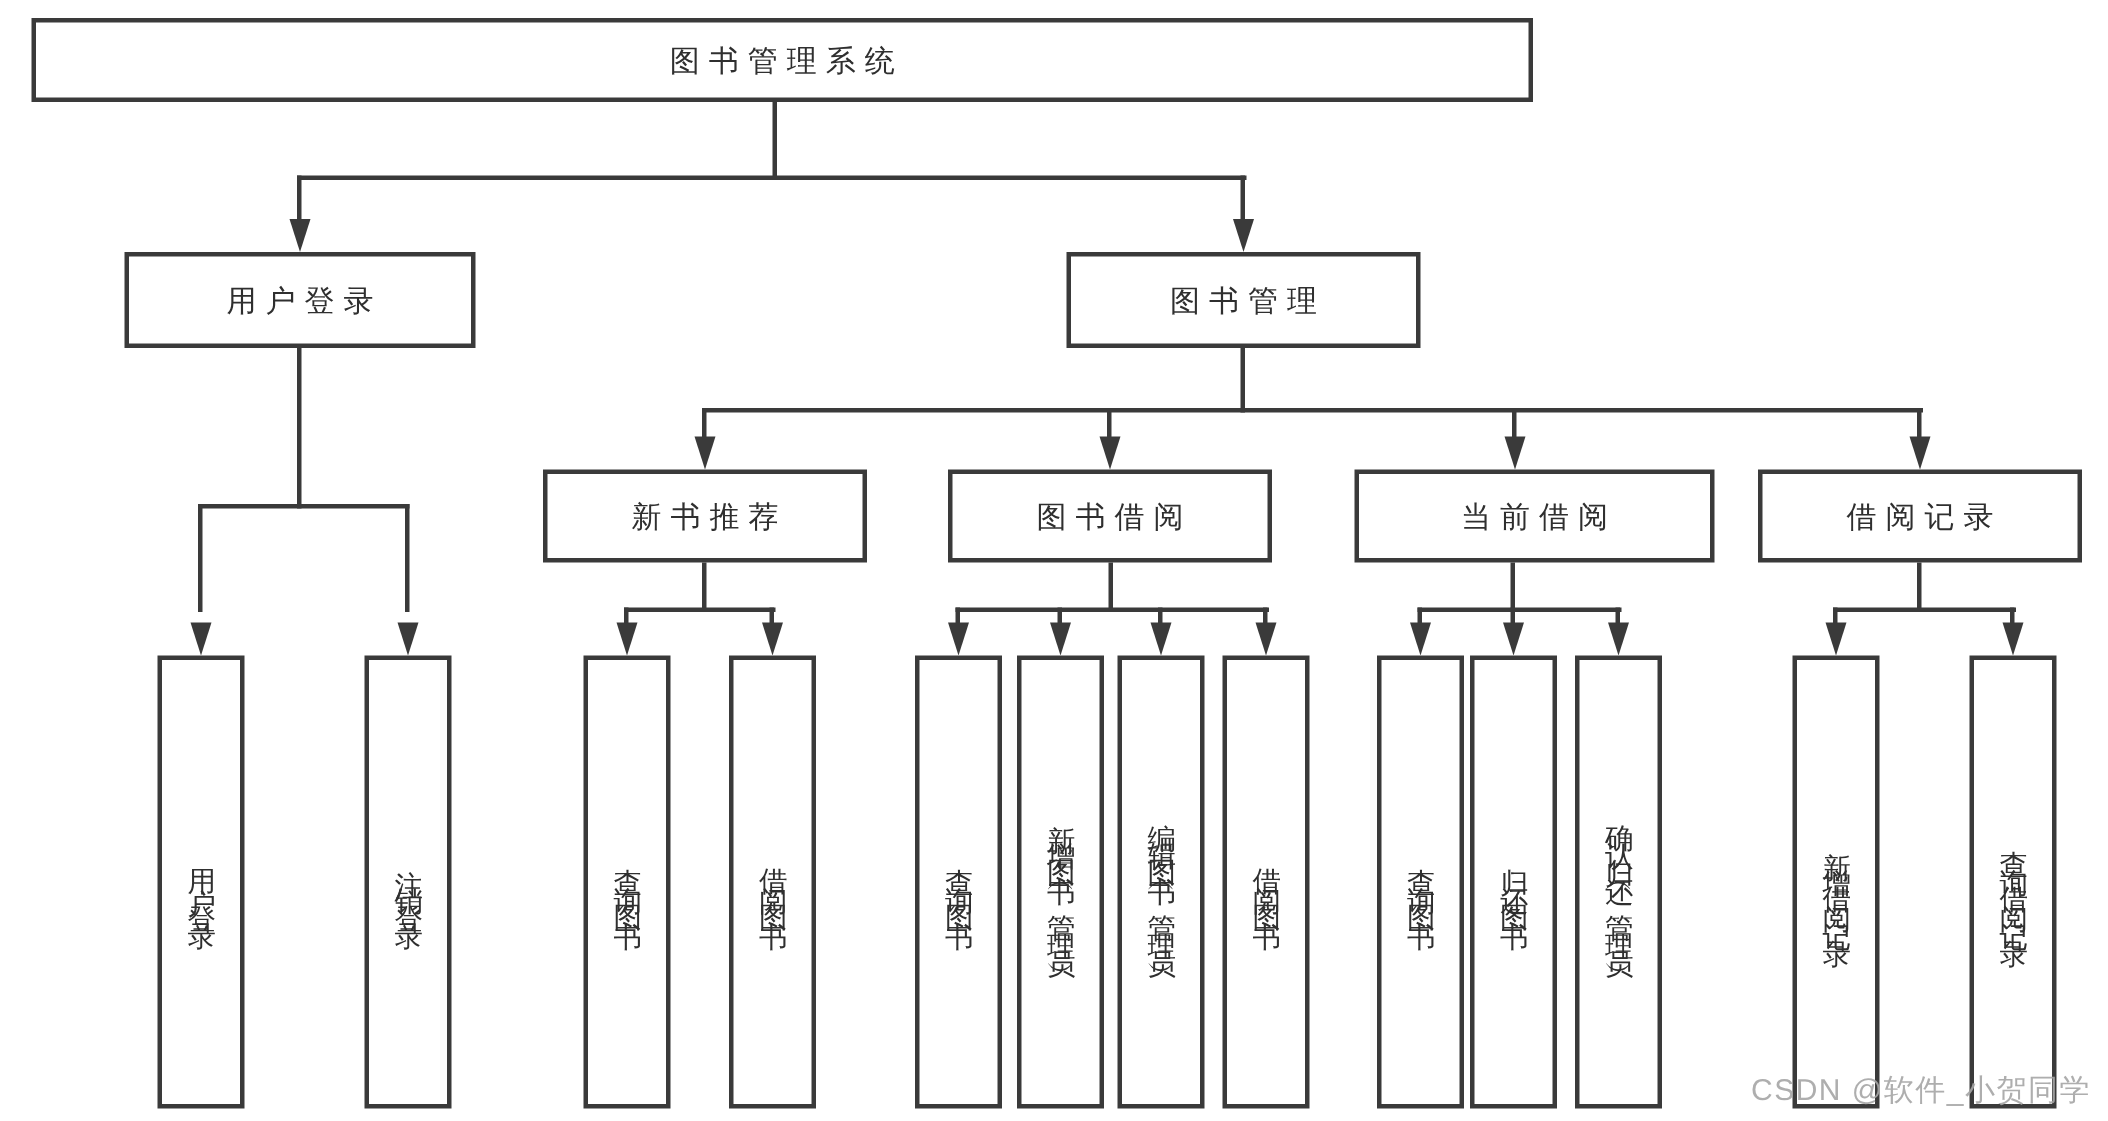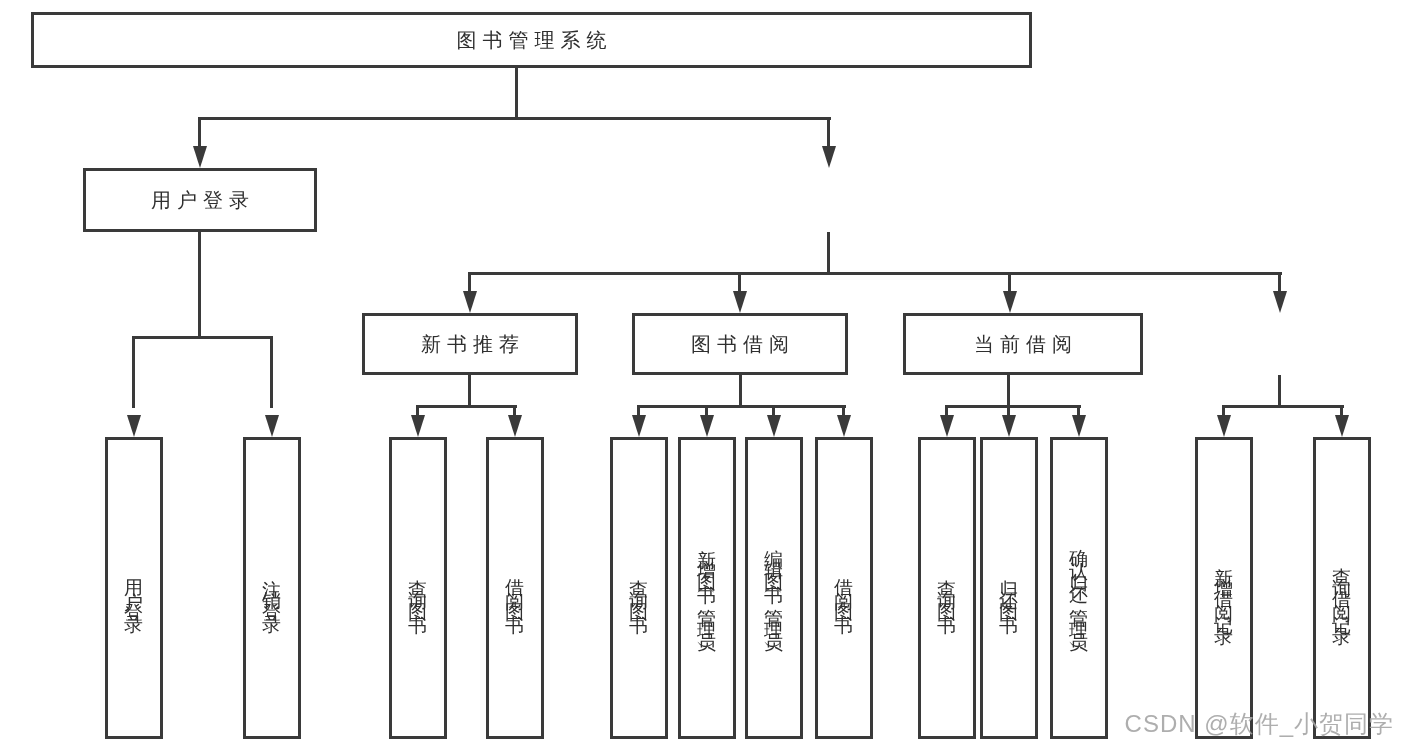--- a/index.html
+++ b/index.html
@@ -39,47 +39,50 @@
   .hl{position:absolute;height:3px;background:#3a3a3a;}
   .ar{
     position:absolute;width:0;height:0;
     border-left:7px solid transparent;
     border-right:7px solid transparent;
     border-top:22px solid #3a3a3a;
   }
   .watermark{
     position:absolute;
     right:11px;bottom:7px;
-    font-size:24px;
+    font-size:20px;
     color:#a6a6a6;
     letter-spacing:1px;
     white-space:nowrap;
     z-index:20;
     opacity:0.9;
   }
 </style>
 </head>
 <body>
 
 <div class="canvas">
 
-  <div class="box h" style="left:31px;top:12px;width:1001px;height:56px">
+  <div class="box h" style="left:21px;top:12px;width:1001px;height:56px">
     <span>图书管理系统</span>
   </div>
 
   <div class="vl" style="left:515px;top:68px;height:52px"></div>
 
   <div class="hl" style="left:198px;top:117px;width:633px"></div>
   <div class="vl" style="left:198px;top:117px;height:33px"></div>
   <div class="vl" style="left:827px;top:117px;height:33px"></div>
   <div class="ar" style="left:193px;top:146px"></div>
   <div class="ar" style="left:822px;top:146px"></div>
 
   <div class="box h" style="left:83px;top:168px;width:234px;height:64px">
     <span>用户登录</span>
+  </div>
+  <div class="box h" style="left:711px;top:168px;width:236px;height:64px">
+    <span>图书管理</span>
   </div>
 
   <div class="vl" style="left:198px;top:232px;height:107px"></div>
   <div class="hl" style="left:132px;top:336px;width:141px"></div>
   <div class="vl" style="left:132px;top:336px;height:72px"></div>
   <div class="vl" style="left:270px;top:336px;height:72px"></div>
   <div class="ar" style="left:127px;top:415px"></div>
   <div class="ar" style="left:265px;top:415px"></div>
 
   <div class="vl" style="left:827px;top:232px;height:43px"></div>
@@ -94,20 +97,23 @@
   <div class="ar" style="left:1273px;top:291px"></div>
 
   <div class="box h" style="left:632px;top:313px;width:216px;height:62px">
     <span>图书借阅</span>
   </div>
   <div class="box h" style="left:362px;top:313px;width:216px;height:62px">
     <span>新书推荐</span>
   </div>
   <div class="box h" style="left:903px;top:313px;width:240px;height:62px">
     <span>当前借阅</span>
+  </div>
+  <div class="box h" style="left:1172px;top:313px;width:216px;height:62px">
+    <span>借阅记录</span>
   </div>
 
   <div class="vl" style="left:468px;top:375px;height:33px"></div>
   <div class="hl" style="left:416px;top:405px;width:101px"></div>
   <div class="vl" style="left:416px;top:405px;height:11px"></div>
   <div class="vl" style="left:513px;top:405px;height:11px"></div>
   <div class="ar" style="left:411px;top:415px"></div>
   <div class="ar" style="left:508px;top:415px"></div>
 
   <div class="vl" style="left:739px;top:375px;height:33px"></div>

